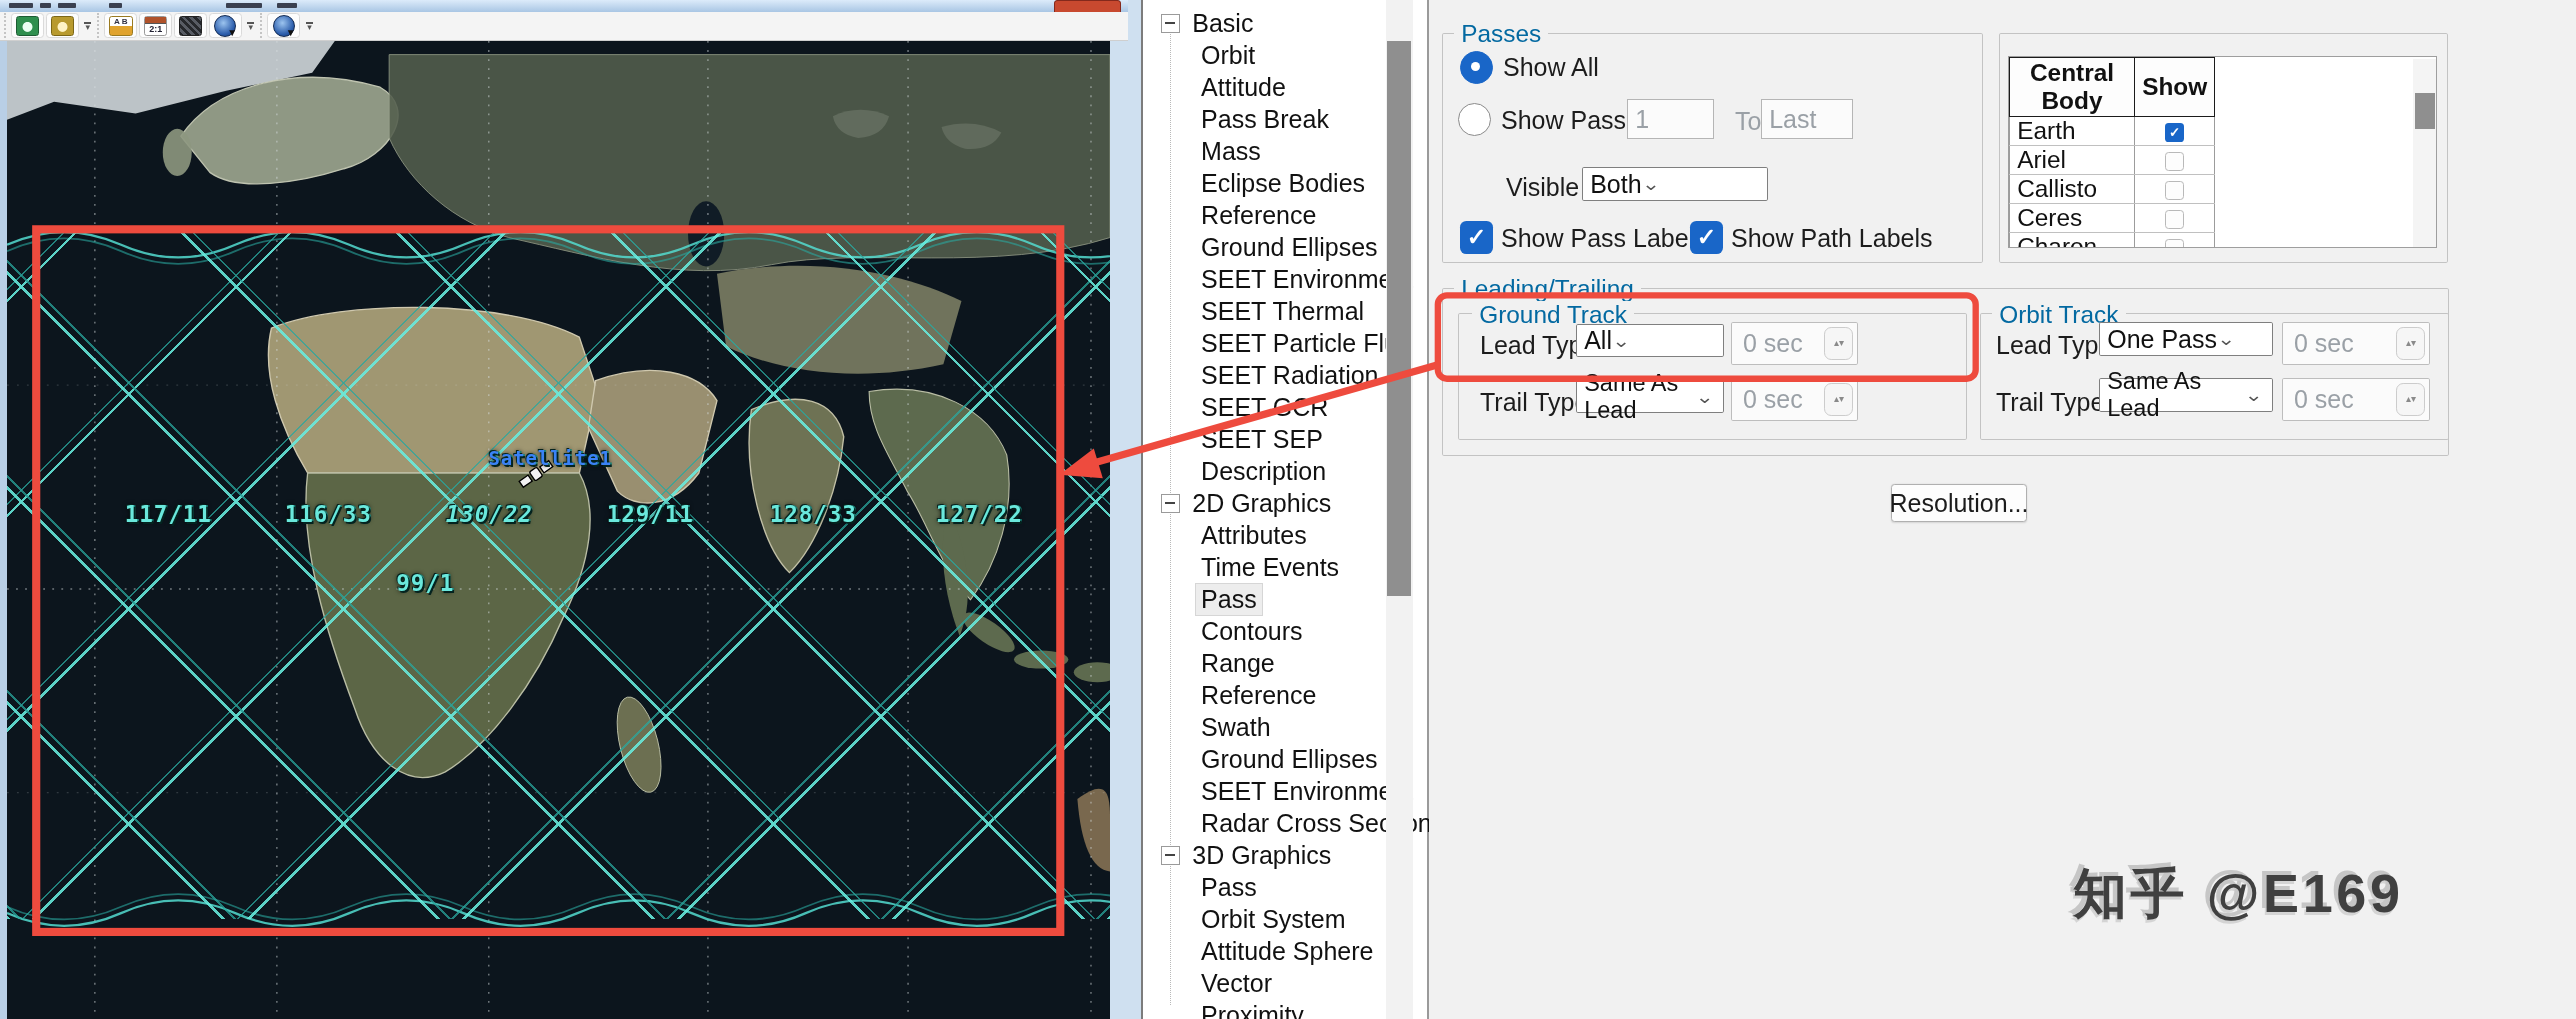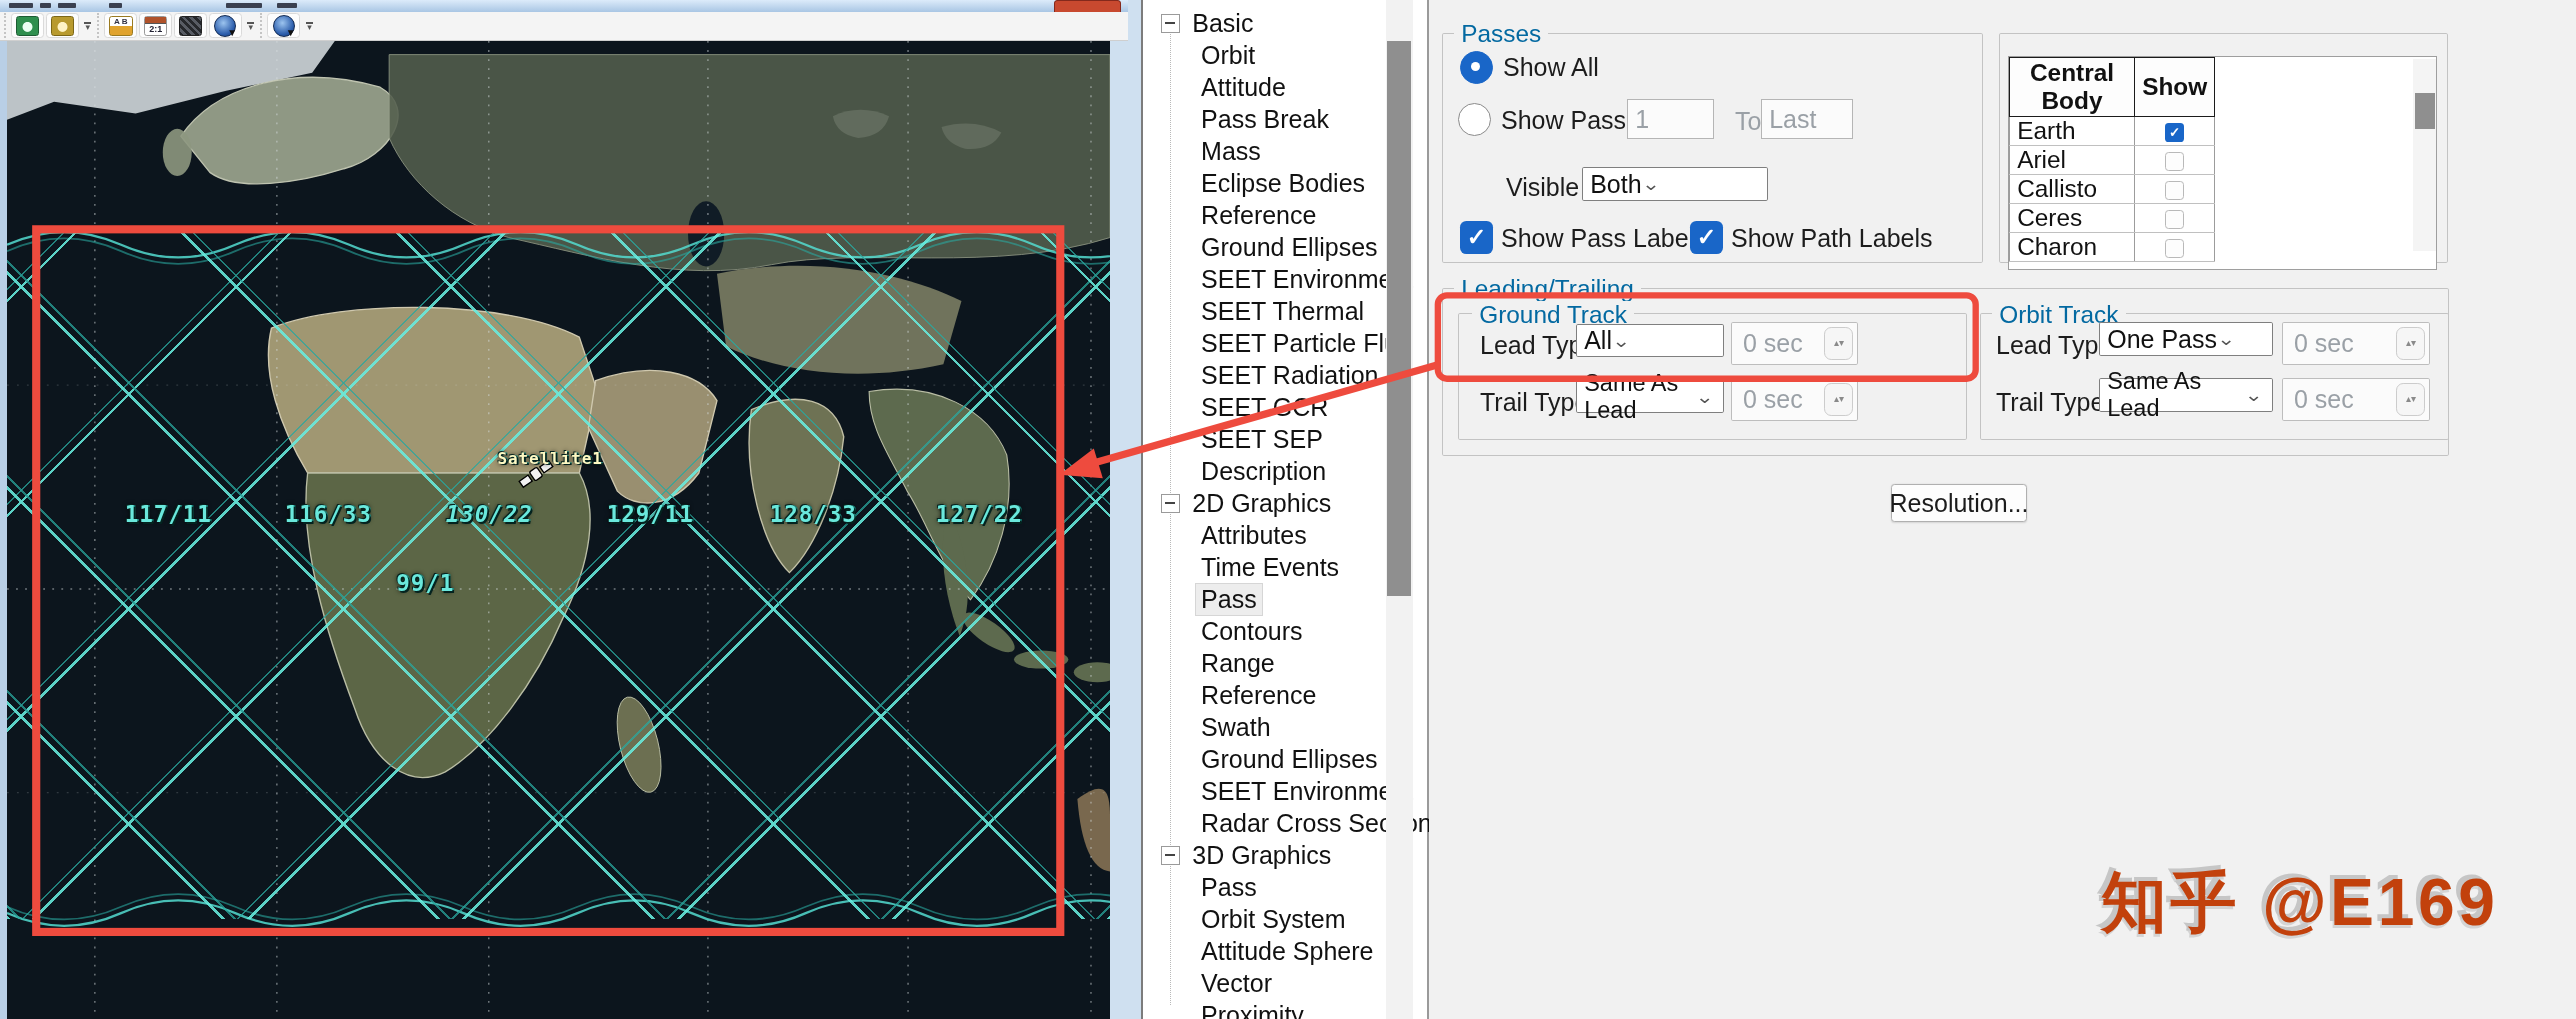--- a/index.html
+++ b/index.html
@@ -49,21 +49,21 @@
 
   .track-lattice { position:absolute; left:0; top:192px; width:1103px; height:686px; opacity:.92;
      background:
        repeating-linear-gradient(45deg,  rgba(104,236,222,.95) 0 2.3px, transparent 2.3px 8.1px, rgba(42,167,158,.8) 8.1px 10px, transparent 10px 152px),
        repeating-linear-gradient(-45deg, rgba(104,236,222,.95) 0 2.3px, transparent 2.3px 8.1px, rgba(42,167,158,.8) 8.1px 10px, transparent 10px 152px); }
 
   .pass-label { position:absolute; transform:translate(-50%,-50%); color:#6ae8dc;
       font-family:"DejaVu Sans Mono", monospace; font-weight:bold; font-size:22.6px; letter-spacing:0.9px;
       text-shadow:1.8px 1.8px 0 #04231f, -0.9px -0.9px 0 #04231f, 1.8px 0 0 rgba(23,130,120,.9), 0 0 5.4px #000;
       white-space:nowrap; }
-  .sat-label { font-size:16px; color:#fef9c3; }
+  .sat-label { font-size:19px; color:#3b82f6; }
 
   
   .tree-panel { position:absolute; left:1128px; top:0; width:301px; height:1020px; background:#cfe0f0; }
   .tree-inner { position:absolute; left:12.7px; top:0; width:288px; height:1020px; background:#ffffff;
                 border-left:2.7px solid #7c7c7c; border-right:2.7px solid #9a9a9a; }
   .tree-list { position:absolute; left:0; top:7.2px; width:231px; }
   .tree-connector { position:absolute; left:27px; top:27px; height:978px; border-left:1.8px dotted #b9b9b9; }
   .tree-row { height:32px; display:flex; align-items:center; position:relative; font-size:25px; color:#111; }
   .tree-row .expander { width:19px; height:19px; border:1.4px solid #9a9a9a; background:#fff;
         margin-left:18px; margin-right:7.2px; position:relative; flex:none; z-index:2; }
@@ -112,23 +112,23 @@
   .cb-scroll-track { position:absolute; background:#f4f4f4; }
   .cb-scroll-thumb { position:absolute; background:#8f8f8f; }
 
   .push-button { position:absolute; background:#fdfdfd; border:1.4px solid #b0b0b0; border-radius:3.6px;
         font-size:25px; color:#1c1c1c; display:flex; align-items:center; justify-content:center;
         box-shadow:0 0.9px 1.8px rgba(0,0,0,.12); }
 
   
   .annotation-layer { position:absolute; left:0; top:0; width:2576px; height:1020px;
         pointer-events:none; z-index:60; }
-  .watermark { position:absolute; left:2073px; top:858px; width:471px; font-size:66px; font-weight:bold;
-        color:#c2410c; letter-spacing:3.6px; text-shadow:-4.5px -3.6px 0 #c6c6c6, -1.8px 2.7px 0 #d4d4d4;
-        white-space:nowrap; z-index:70;margin-left:28px; }
+  .watermark { position:absolute; left:2073px; top:858px; width:471px; font-size:54px; font-weight:bold;
+        color:#404040; letter-spacing:3.6px; text-shadow:-4.5px -3.6px 0 #c6c6c6, -1.8px 2.7px 0 #d4d4d4;
+        white-space:nowrap; z-index:70; }
 </style>
 </head>
 <body>
 
 <div id="stage">
 
   <div class="map-window">
     <div class="title-strip">
       <div class="title-dash" style="left:9px;width:23.5px"></div>
       <div class="title-dash" style="left:40px;width:11px"></div>
@@ -381,21 +381,21 @@
     <div class="select" style="left:153px;top:167px;width:186px;height:34px">
       <span>Both</span>
       <span class="chev">⌄</span>
     </div>
     <div class="checkbox" style="left:31px;top:221px">✓</div>
     <div class="form-label" style="left:72px;top:224px">Show Pass Labels</div>
     <div class="checkbox" style="left:261px;top:221px">✓</div>
     <div class="form-label" style="left:302px;top:224px">Show Path Labels</div>
 
     <div class="groupbox" style="left:570px;top:33px;width:449px;height:230px"></div>
-    <div class="cb-list" style="left:579px;top:56px;width:429px;height:214px;overflow:hidden">
+    <div class="cb-list" style="left:579px;top:56px;width:429px;height:192px;overflow:hidden">
       <table class="cb-table">
         <thead>
           <tr>
             <th style="width:125px">Central Body</th>
             <th style="width:74px">Show</th>
           </tr>
         </thead>
         <tbody id="cb-rows">
             <tr>
               <td>Earth</td>

